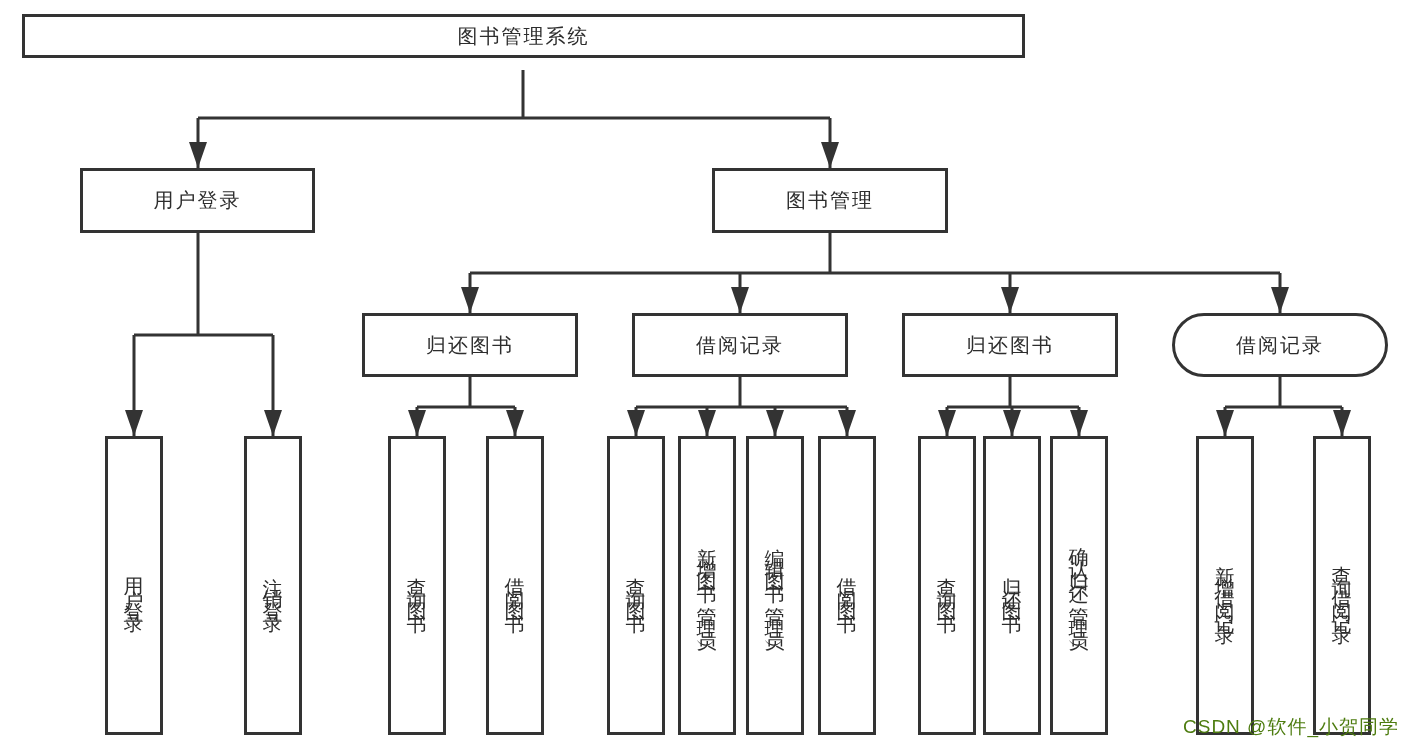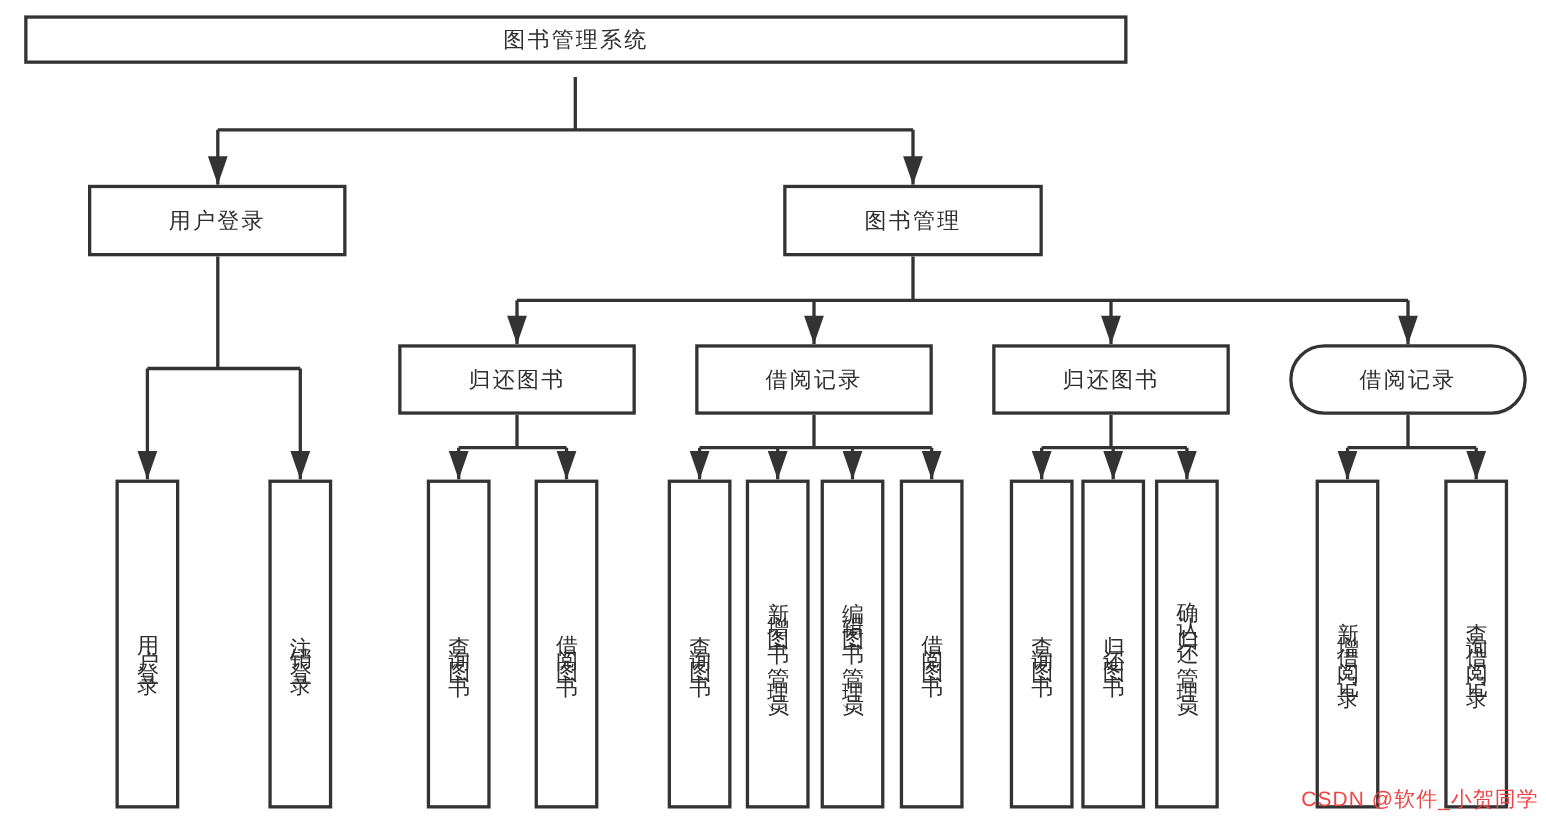--- a/index.html
+++ b/index.html
@@ -43,21 +43,21 @@
     line-height: 1;
     white-space: nowrap;
     color: #2d2d2d;
   }
   .watermark {
     position: absolute;
     left: 1183px;
     top: 714px;
     font-size: 19px;
     letter-spacing: 1px;
-    color: #ef4444;
+    color: #4d7c0f;
     white-space: nowrap;
     z-index: 2;
   }
 </style>
 </head>
 <body>
 
 <div class="canvas">
 
   <svg class="connectors" viewBox="0 0 1405 747" aria-hidden="true">

